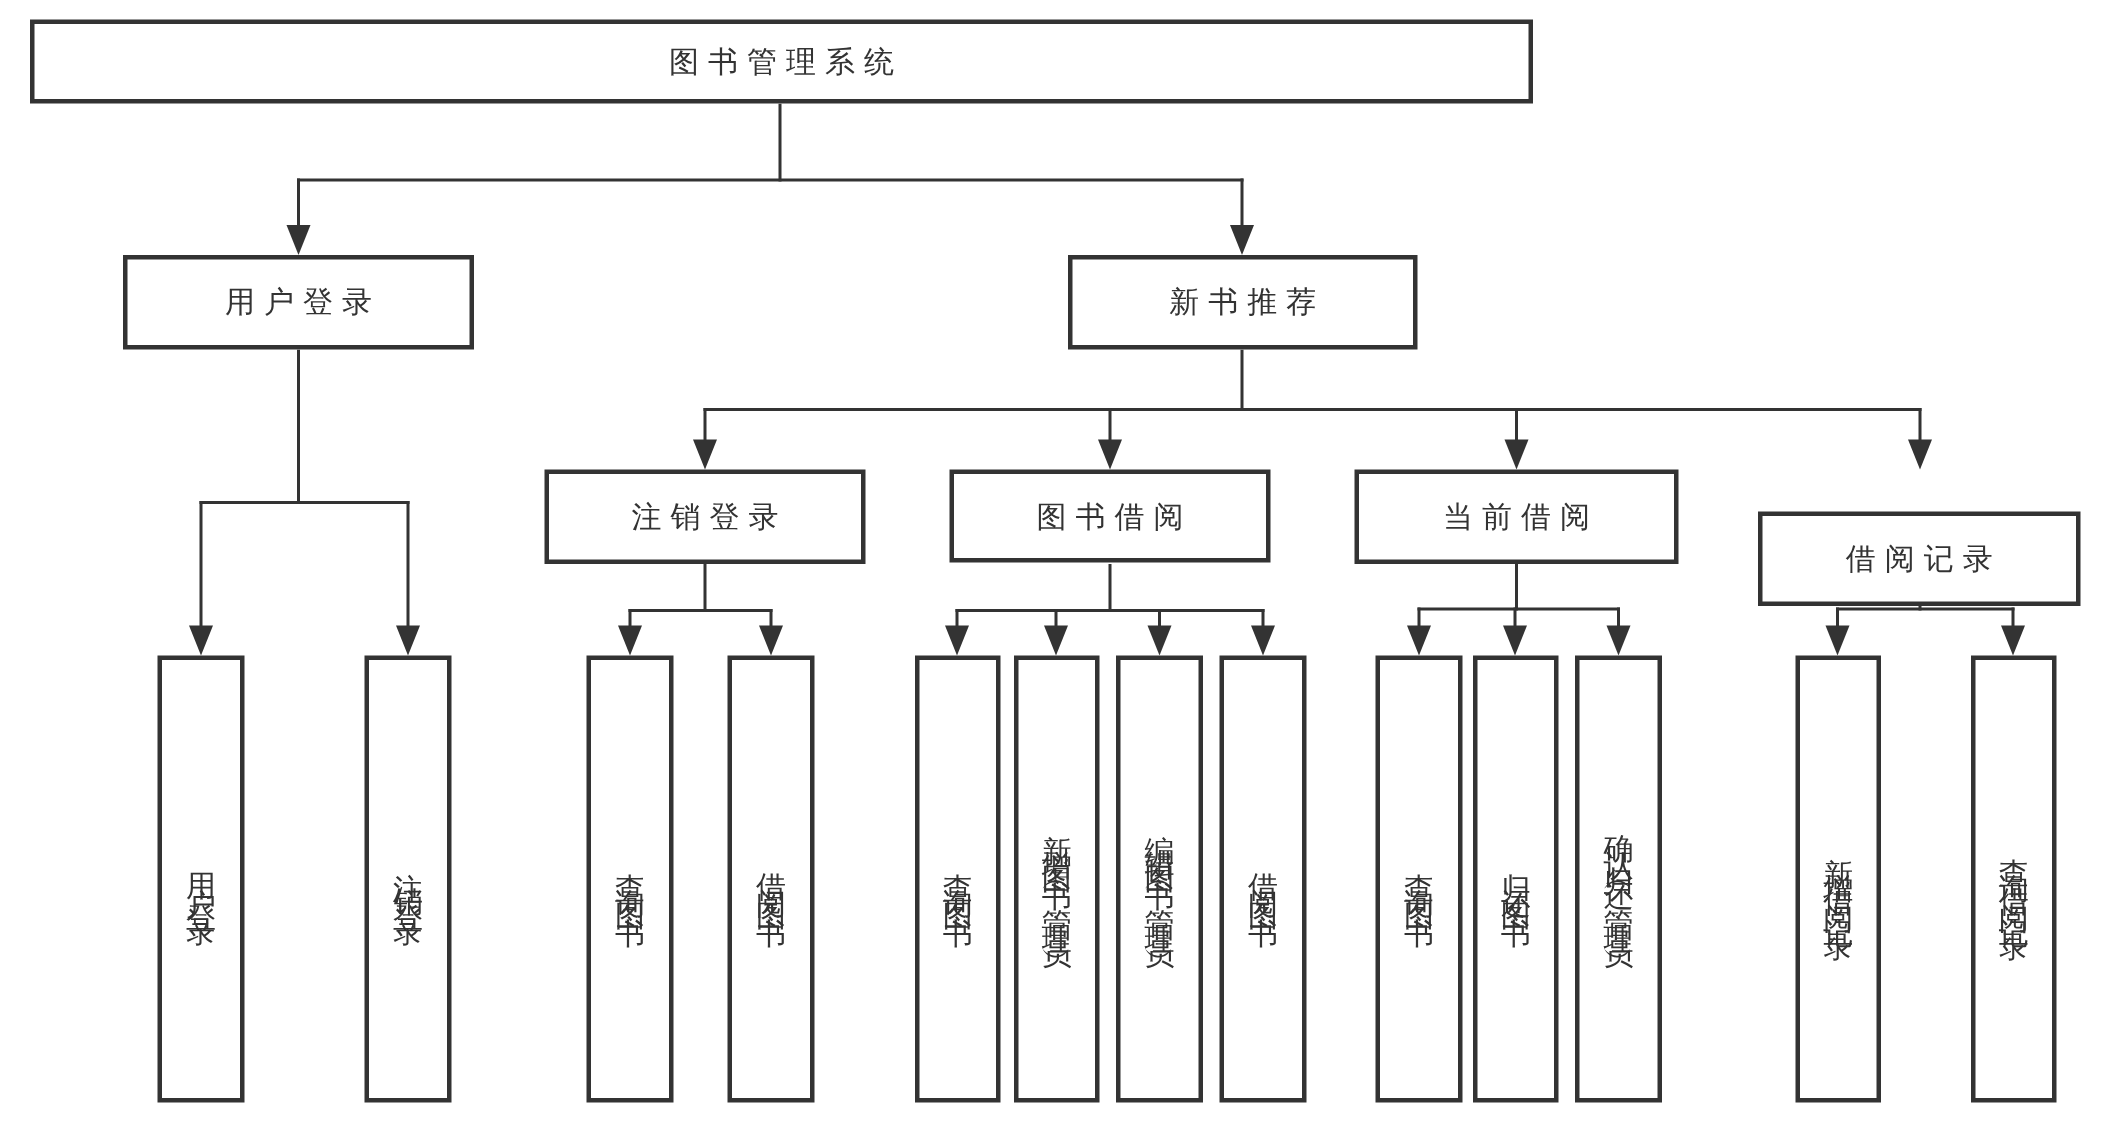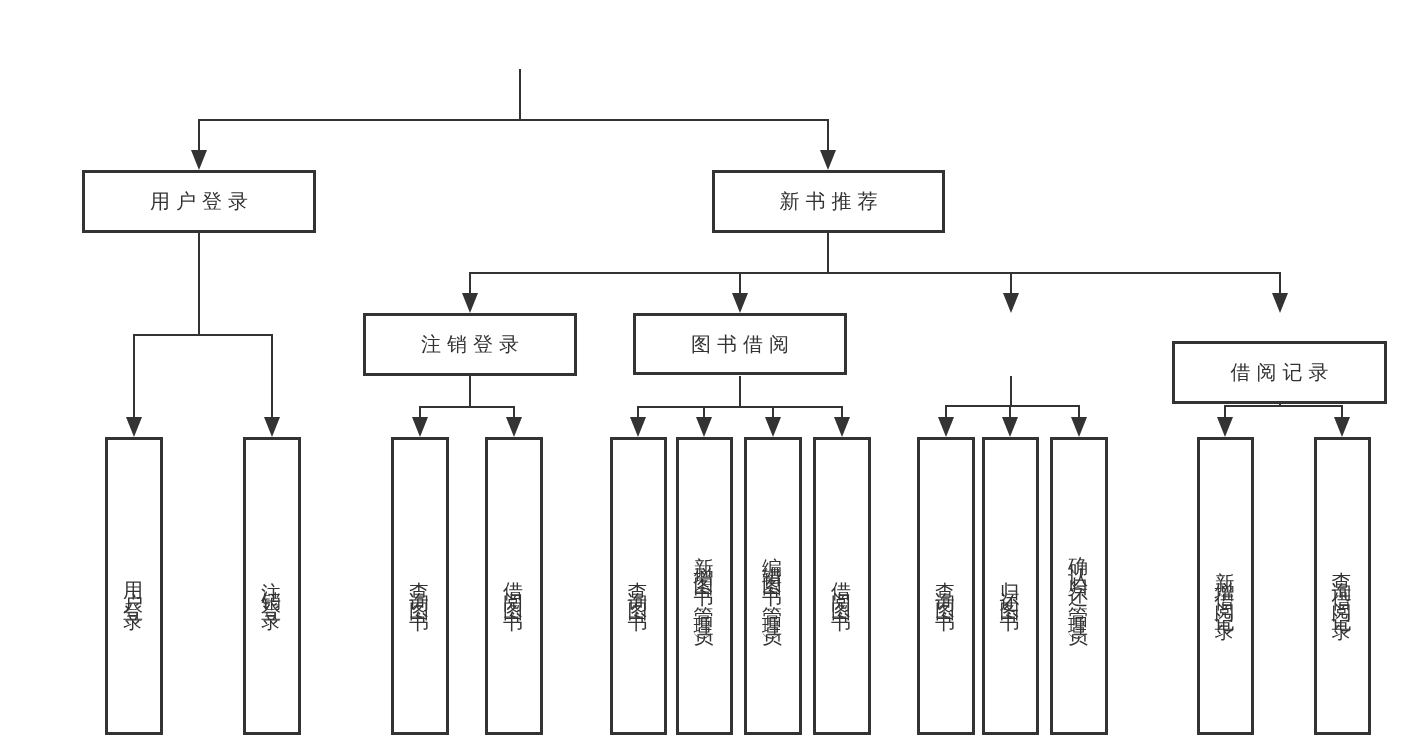--- a/index.html
+++ b/index.html
@@ -84,33 +84,39 @@
   <div class="ln" style="left:1078px;top:405px;width:2px;height:15px;"></div>
   <div class="arrow" style="left:1071px;top:417px;"></div>
 
   <div class="ln" style="left:1279px;top:376px;width:2px;height:31px;"></div>
   <div class="ln" style="left:1224px;top:405px;width:119px;height:2px;"></div>
   <div class="ln" style="left:1224px;top:405px;width:2px;height:15px;"></div>
   <div class="arrow" style="left:1217px;top:417px;"></div>
   <div class="ln" style="left:1341px;top:405px;width:2px;height:15px;"></div>
   <div class="arrow" style="left:1334px;top:417px;"></div>
 
+  <div class="box" style="left:20px;top:13px;width:1002px;height:56px;">
+    <span class="hlabel">图书管理系统</span>
+  </div>
 
   <div class="box" style="left:82px;top:170px;width:234px;height:63px;">
     <span class="hlabel">用户登录</span>
   </div>
   <div class="box" style="left:712px;top:170px;width:233px;height:63px;">
     <span class="hlabel">新书推荐</span>
   </div>
 
   <div class="box" style="left:363px;top:313px;width:214px;height:63px;">
     <span class="hlabel">注销登录</span>
   </div>
   <div class="box" style="left:633px;top:313px;width:214px;height:62px;text-align:right;">
     <span class="hlabel">图书借阅</span>
+  </div>
+  <div class="box" style="left:903px;top:313px;width:216px;height:63px;">
+    <span class="hlabel">当前借阅</span>
   </div>
   <div class="box" style="left:1172px;top:313px;width:215px;height:63px;margin-top:28px;">
     <span class="hlabel">借阅记录</span>
   </div>
 
   <div class="box" style="left:105px;top:437px;width:58px;height:298px;">
     <span class="vlabel">用户登录</span>
   </div>
   <div class="box" style="left:243px;top:437px;width:58px;height:298px;">
     <span class="vlabel">注销登录</span>

